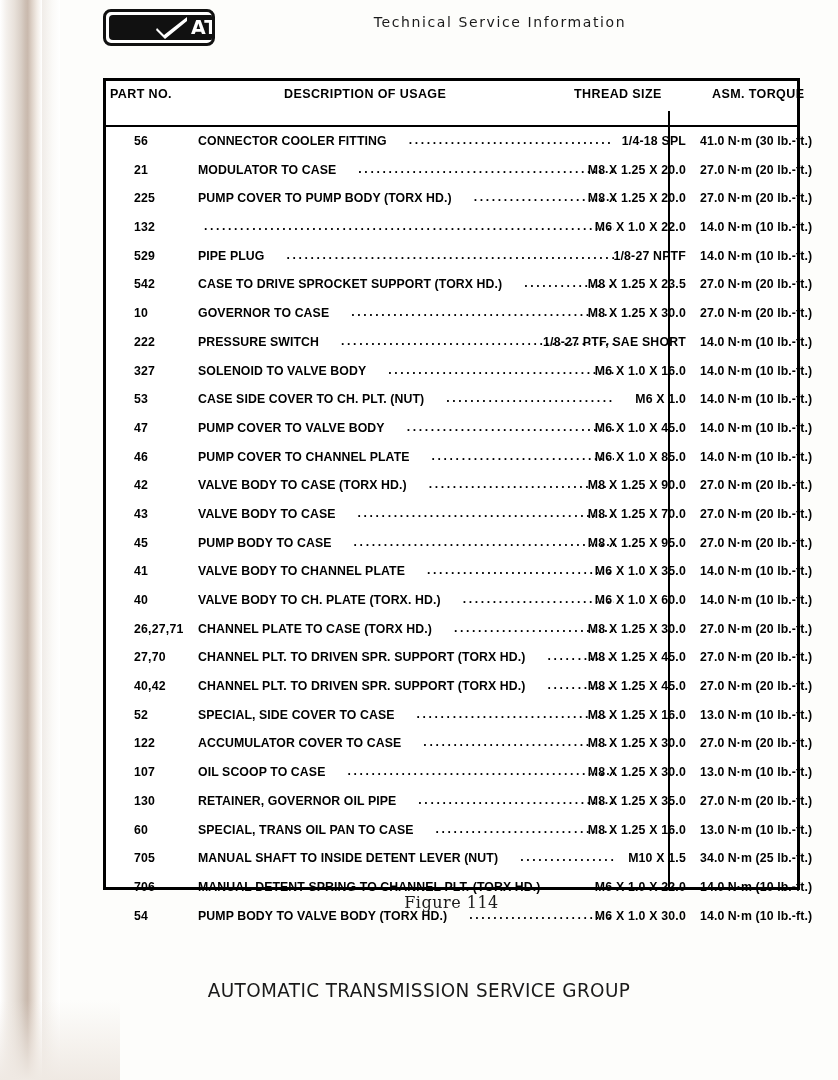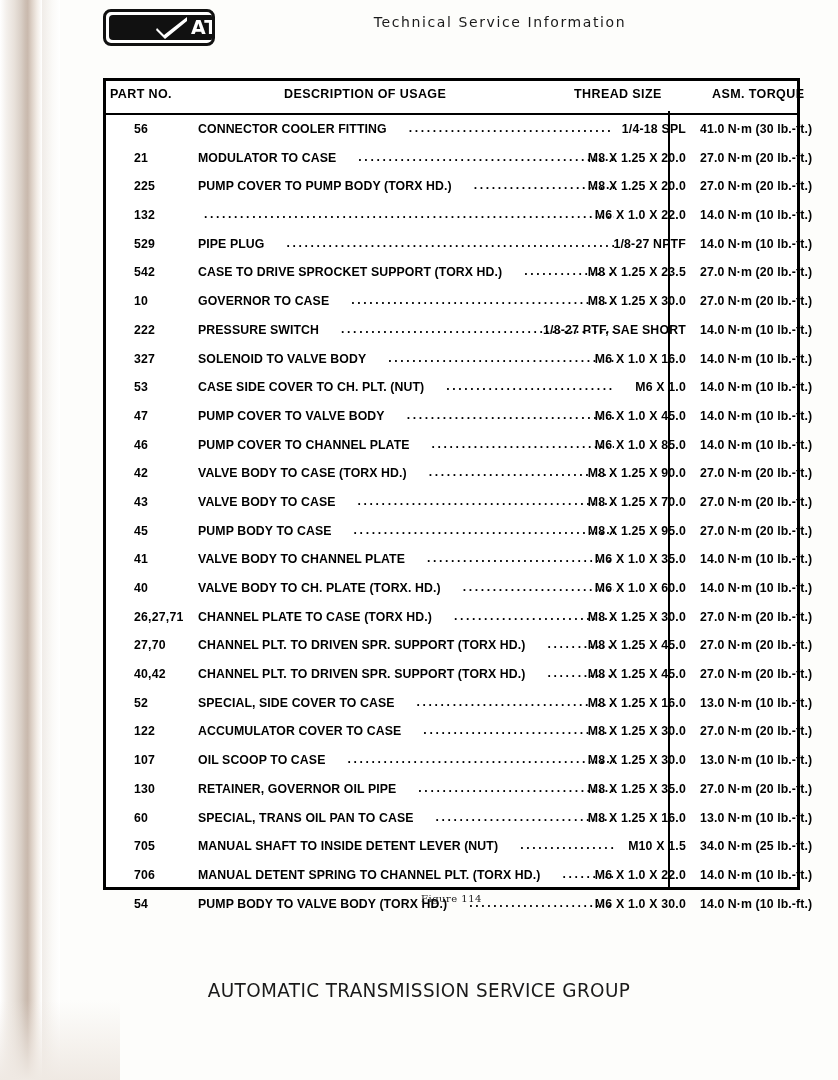--- a/index.html
+++ b/index.html
@@ -104,21 +104,21 @@
   #torque-table {
     position: absolute;
     left: 103px; top: 78px;
     width: 697px; height: 812px;
     border: 3px solid #000000;
     box-sizing: border-box;
     background: #ffffff;
   }
   #table-header {
     position: relative;
-    height: 34px;
+    height: 46px;
     border-bottom: 2px solid #000;
     box-sizing: border-box;
   }
   .th {
     position: absolute;
     top: 6px;
     font-family: "Liberation Sans", sans-serif;
     font-weight: bold;
     font-size: 12.5px;
     letter-spacing: 0.4px;
@@ -194,21 +194,21 @@
   }
 
   
   #figure-caption {
     position: absolute;
     left: 103px;
     top: 893px;
     width: 697px;
     text-align: center;
     font-family: "DejaVu Serif", serif;
-    font-size: 10px;
+    font-size: 16px;
     color: #1a1a1a;
     letter-spacing: 0.5px;
   }
 
   
   #footer-org {
     position: absolute;
     left: 0;
     top: 978px;
     width: 838px;

